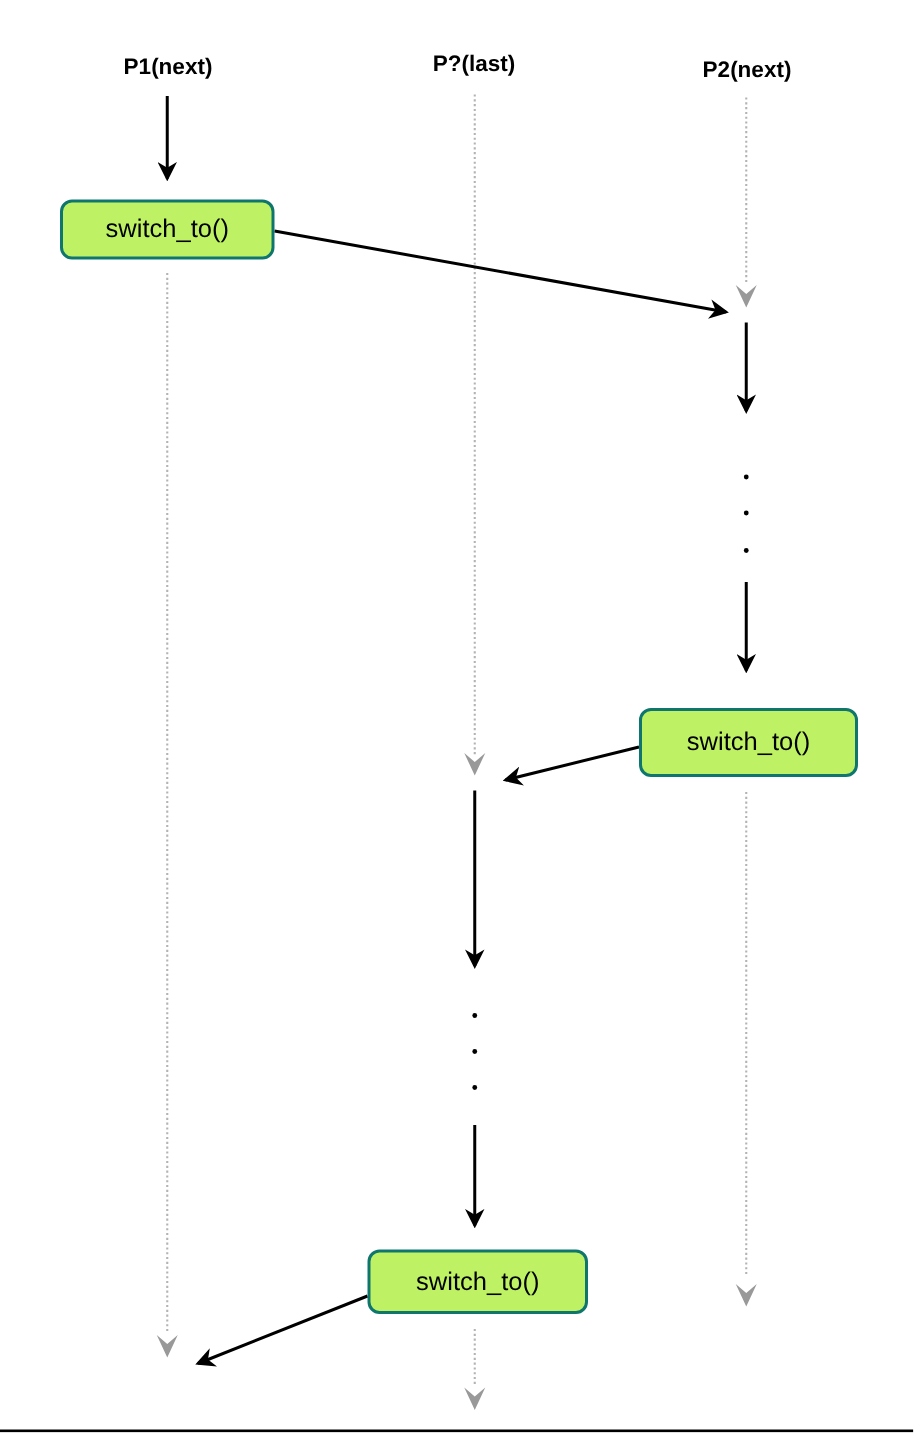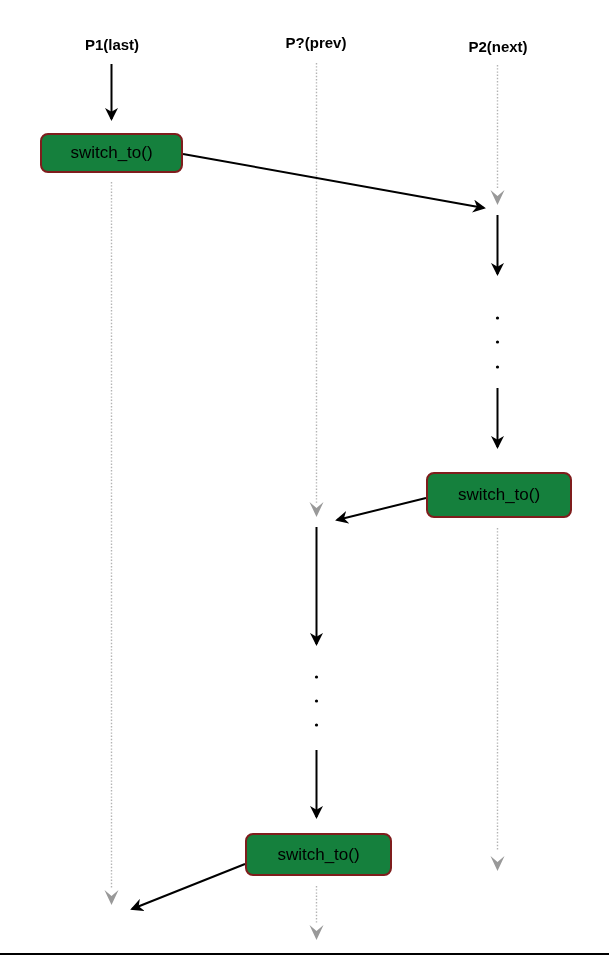--- a/index.html
+++ b/index.html
@@ -7,35 +7,35 @@
     position:relative; width:609px; height:955px; background:#ffffff;
     font-family:"Liberation Sans", sans-serif; overflow:hidden;
   }
   .col-label {
     position:absolute; transform:translateX(-50%);
     font-weight:bold; font-size:15px; color:#000; white-space:nowrap;
   }
   .svg-layer { position:absolute; left:0; top:0; width:609px; height:955px; }
   .switch-box {
     position:absolute; box-sizing:border-box;
-    border:2px solid #7f1d1d; border-radius:8px; background:#15803d;
+    border:2px solid #0f766e; border-radius:8px; background:#bef264;
     display:flex; align-items:center; justify-content:center;
     font-size:17px; color:#000; white-space:nowrap;
   }
   .bottom-edge {
     position:absolute; left:0; bottom:0; width:100%; height:2px; background:#000;
   }
 </style>
 </head>
 <body>
 
 <div class="canvas">
 
-  <div class="col-label" style="left:112px; top:36px;">P1(last)</div>
-  <div class="col-label" style="left:316px; top:34px;">P?(prev)</div>
+  <div class="col-label" style="left:112px; top:36px;">P1(next)</div>
+  <div class="col-label" style="left:316px; top:34px;">P?(last)</div>
   <div class="col-label" style="left:498px; top:38px;">P2(next)</div>
 
   <svg class="svg-layer" viewBox="0 0 609 955">
     <defs>
       <marker id="arrowBlack" viewBox="0 0 10 10" refX="8.5" refY="5" markerWidth="6.5" markerHeight="6.5" orient="auto">
         <path d="M0,0 L10,5 L0,10 L3,5 Z" fill="#000000"></path>
       </marker>
     </defs>
 
     <path d="M111.5 182 V 888" fill="none" stroke-width="1.4" stroke-dasharray="1.4,1.8" stroke="#b3b3b3"></path>

